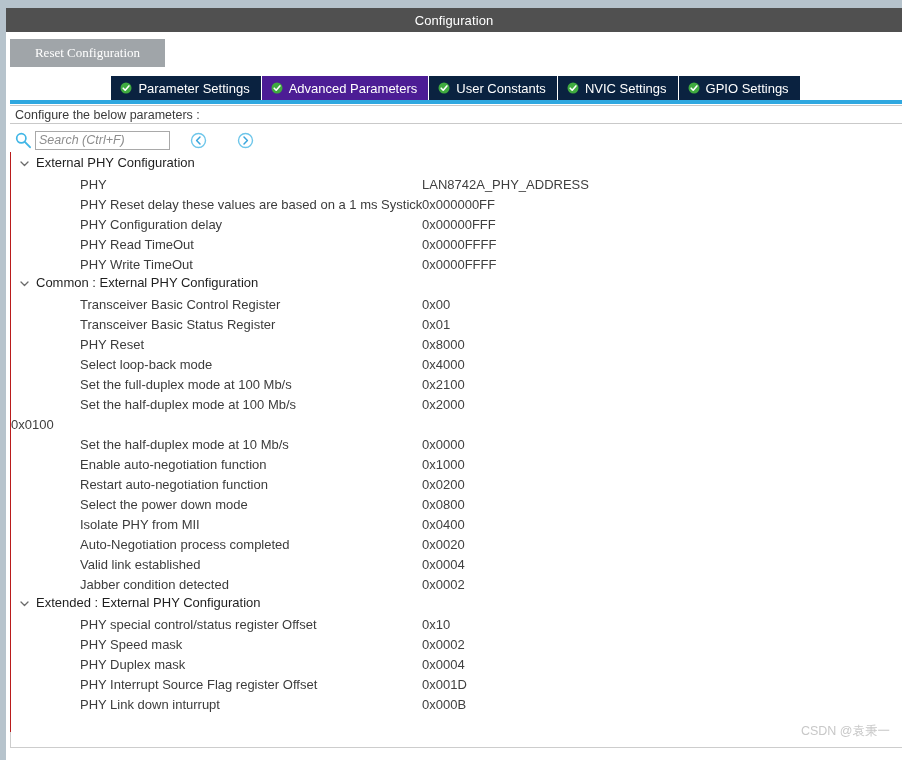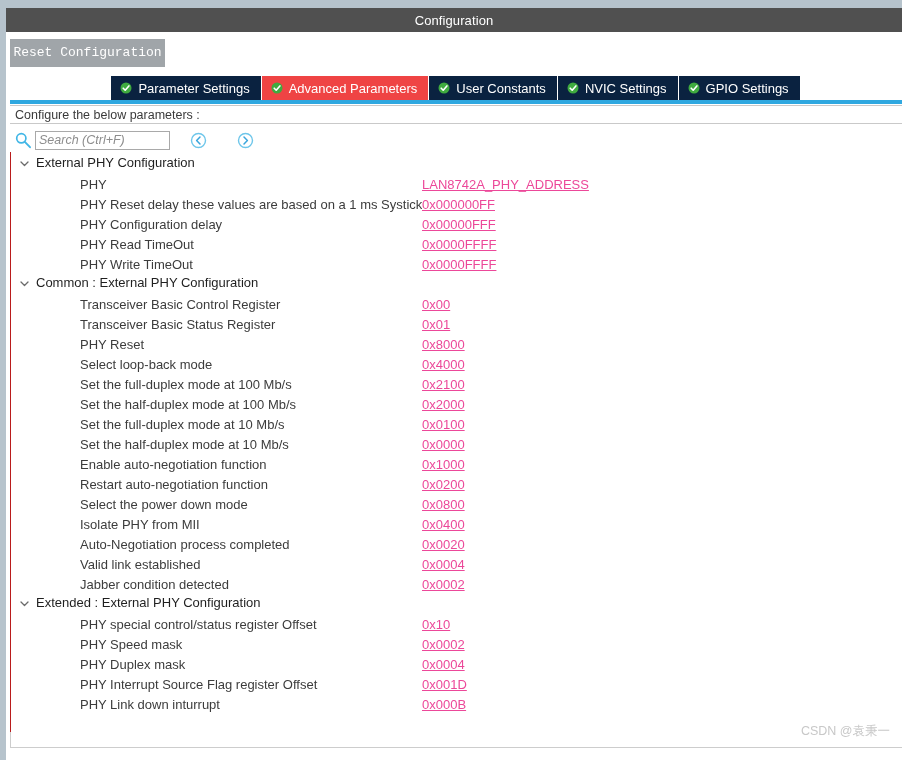--- a/index.html
+++ b/index.html
@@ -52,21 +52,21 @@
   
   .reset-btn {
     position: absolute;
     left: 4px;
     top: 7px;
     width: 155px;
     height: 28px;
     background: #a0a5a9;
     border: none;
     color: #ffffff;
-    font-family: Liberation Mono, monospace;
+    font-family: Liberation Serif, serif;
     font-size: 13px;
     text-align: center;
     line-height: 28px;
     cursor: default;
     user-select: none;
   }
 
   
   .tab-strip {
     position: absolute;
@@ -85,21 +85,21 @@
     align-items: center;
     gap: 6px;
     padding: 0 11px 0 9px;
     font-size: 13px;
     white-space: nowrap;
     border-right: 1px solid #ffffff;
     cursor: default;
     user-select: none;
   }
   .tab.active {
-    background: #ef4444;
+    background: #4c1d95;
     color: #ffffff;
   }
   .tab-check {
     width: 12px;
     height: 12px;
     flex: 0 0 12px;
     display: block;
   }
   .tab-underline {
     position: absolute;
@@ -212,22 +212,21 @@
     width: 411px;
     flex: 0 0 411px;
     padding-left: 69px;
     box-sizing: border-box;
     white-space: nowrap;
     overflow: hidden;
   }
   .param-value {
     flex: 1 1 auto;
     white-space: nowrap;
-    color: #ec4899;
-    text-decoration: underline;
+    color: #404040;
   }
 
   
   .footer-rule {
     position: absolute;
     left: 4px;
     right: 0px;
     bottom: 12px;
     height: 1px;
     background: #cdcdcd;
@@ -380,21 +379,20 @@
         </div>
         <div class="param-row">
           <span class="param-label">Set the full-duplex mode at 100 Mb/s</span>
           <span class="param-value">0x2100</span>
         </div>
         <div class="param-row">
           <span class="param-label">Set the half-duplex mode at 100 Mb/s</span>
           <span class="param-value">0x2000</span>
         </div>
         <div class="param-row">
-          <span class="param-label">Set the full-duplex mode at 10 Mb/s</span>
           <span class="param-value">0x0100</span>
         </div>
         <div class="param-row">
           <span class="param-label">Set the half-duplex mode at 10 Mb/s</span>
           <span class="param-value">0x0000</span>
         </div>
         <div class="param-row">
           <span class="param-label">Enable auto-negotiation function</span>
           <span class="param-value">0x1000</span>
         </div>

